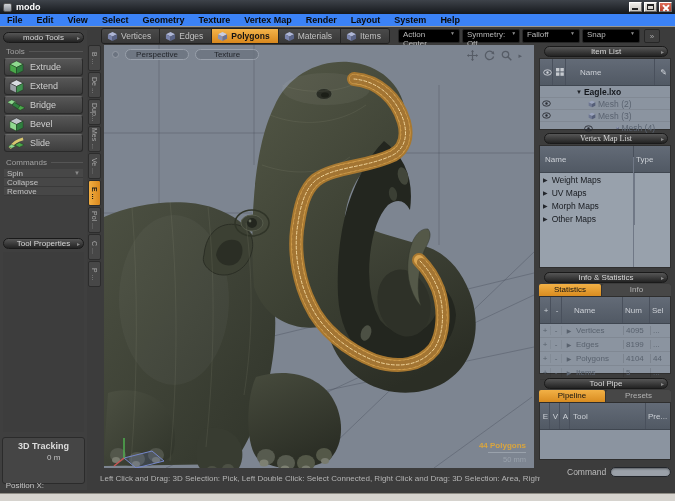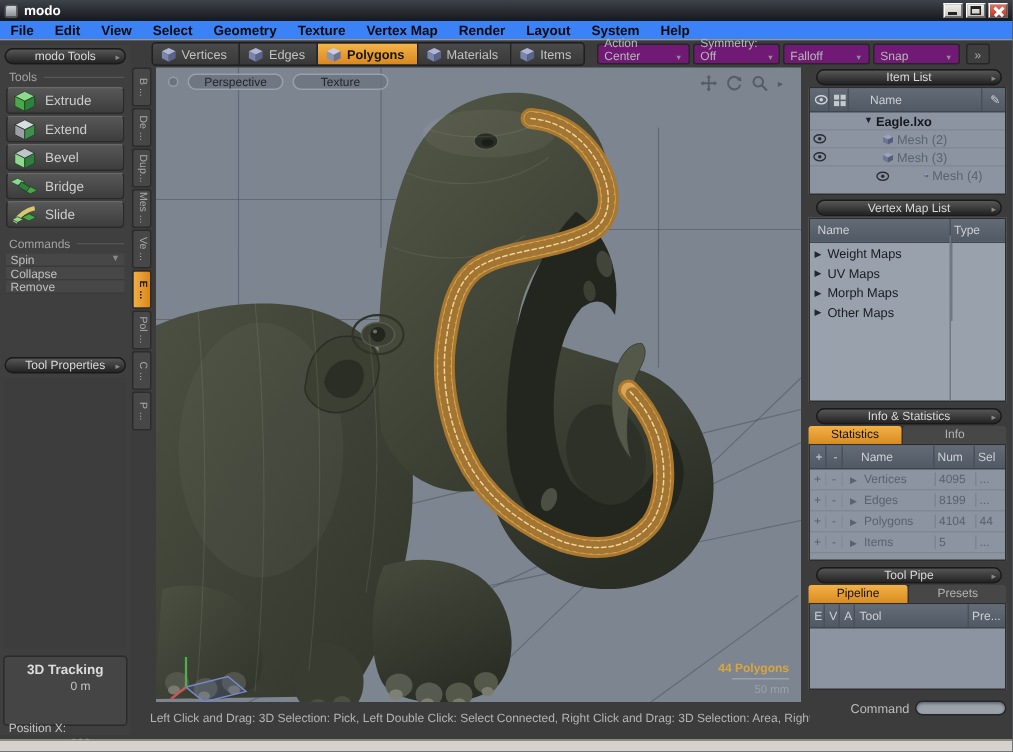--- a/index.html
+++ b/index.html
@@ -33,21 +33,21 @@
   
   #mode-toolbar { position:absolute; left:101px; top:1px; height:16px; display:flex; align-items:center; }
   #mode-group { display:flex; background:#303030; border:1px solid #1f1f1f; border-radius:3px; overflow:hidden; }
   .mode-btn { display:flex; align-items:center; gap:3px; padding:0 8px 0 5px; height:14px;
     background:linear-gradient(#4a4a4a,#383838); border-right:1px solid #242424; }
   .mode-btn:last-child { border-right:none; }
   .mode-btn .lbl { font-size:8.5px; color:#c2c2c2; }
   .mode-btn.active { background:linear-gradient(#f4b44a,#d9881d); }
   .mode-btn.active .lbl { color:#141414; font-weight:bold; }
   #dd-group { display:flex; margin-left:8px; gap:2px; }
-  .dropdown { display:flex; align-items:flex-end; height:14px; background:#701a75; border:1px solid #262626;
+  .dropdown { display:flex; align-items:flex-start; height:14px; background:#000000; border:1px solid #262626;
     border-radius:2px; padding:0 4px; }
   .dropdown .lbl { font-size:8px; color:#b8b8b8; }
   .dropdown .caret { font-size:5px; color:#909090; margin-left:auto; padding-left:6px; }
   .dd-ac { width:62px; } .dd-sym { width:58px; } .dd-fall { width:58px; } .dd-snap { width:58px; }
   #overflow-btn { width:16px; height:14px; background:#3e3e3e; border:1px solid #262626; border-radius:2px;
     color:#aaa; font-size:8px; text-align:center; line-height:13px; margin-left:2px; }
 
   
   .cube { width:11px; height:11px; display:inline-block; }
   .cube-lg { width:17px; height:17px; }
@@ -95,21 +95,21 @@
   #scalebar { position:absolute; right:8px; bottom:4px; z-index:5; text-align:right; }
   #scalebar .bar { width:38px; height:1px; background:#9aa2ac; margin-bottom:2px; margin-left:auto; }
   #scalebar .t { font-size:7.5px; color:#9aa2ac; }
   #axis-gizmo { position:absolute; left:4px; bottom:2px; z-index:5; }
 
   
   #rightcol { position:absolute; left:537px; top:18px; width:138px; height:448px; }
   .rpanel-pill { position:absolute; left:4px; right:4px; }
   .tbl { position:absolute; left:2px; right:4px; background:#8b94a0; border:1px solid #2e2e2e; }
   .tbl-hdr { display:flex; background:linear-gradient(#636b77,#515964); border-bottom:1px solid #3f4650;
-    color:#ccd0d6; font-size:8px; height:16px; align-items:center; }
+    color:#ccd0d6; font-size:8px; height:27px; align-items:center; }
   .tbl-hdr .c { padding-left:2px; border-right:1px solid #49505c; height:100%; display:flex; align-items:center; }
   .row { display:flex; align-items:center; height:12px; border-bottom:1px solid rgba(0,0,0,0.07); }
   .c-eye { width:13px; display:flex; justify-content:center; }
   .c-type { width:13px; display:flex; justify-content:center; }
   .c-name { flex:1; overflow:hidden; white-space:nowrap; display:flex; align-items:center; }
   .c-pen { width:15px; display:flex; justify-content:center; font-size:8px; color:#2e3238; }
   .tree-arrow { font-size:6px; color:#1c1f24; margin:0 2px 0 10px; }
   .root-label { font-size:8.5px; font-weight:bold; color:#14171c; }
   .mesh-label { font-size:8.5px; color:#5a6370; margin-left:2px; }
   .mesh-ind { width:22px; }
@@ -265,33 +265,33 @@
       <div class="tool-btn">
         <svg class="cube-lg" viewBox="0 0 18 18">
             <polygon points="9,2 16,5.5 9,9 2,5.5" fill="#d8dde2" stroke="#222" stroke-width="0.5"></polygon>
             <polygon points="2,5.5 9,9 9,16 2,12.5" fill="#9aa0a6" stroke="#222" stroke-width="0.5"></polygon>
             <polygon points="16,5.5 9,9 9,16 16,12.5" fill="#3f8f4f" stroke="#1e3a1e" stroke-width="0.5"></polygon>
           </svg>
         <span class="lbl">Extend</span>
       </div>
       <div class="tool-btn">
         <svg class="cube-lg" viewBox="0 0 18 18">
+            <polygon points="4,3 9,5.5 4,8 -1,5.5" fill="#8fd98f" stroke="#1e3a1e" stroke-width="0.5"></polygon>
+            <polygon points="13,9 18,11.5 13,14 8,11.5" fill="#4aa84a" stroke="#1e3a1e" stroke-width="0.5"></polygon>
+            <rect x="5" y="7" width="7" height="4" transform="rotate(30 8.5 9)" fill="#2f7f3f" stroke="#1e3a1e" stroke-width="0.5"></rect>
+          </svg>
+        <span class="lbl">Bridge</span>
+      </div>
+      <div class="tool-btn">
+        <svg class="cube-lg" viewBox="0 0 18 18">
             <polygon points="9,2 16,5.5 9,9 2,5.5" fill="#bfc5ca" stroke="#222" stroke-width="0.5"></polygon>
             <polygon points="2,5.5 9,9 9,16 2,12.5" fill="#8fd98f" stroke="#1e3a1e" stroke-width="0.5"></polygon>
             <polygon points="16,5.5 9,9 9,16 16,12.5" fill="#2f7f3f" stroke="#1e3a1e" stroke-width="0.5"></polygon>
           </svg>
         <span class="lbl">Bevel</span>
-      </div>
-      <div class="tool-btn">
-        <svg class="cube-lg" viewBox="0 0 18 18">
-            <polygon points="4,3 9,5.5 4,8 -1,5.5" fill="#8fd98f" stroke="#1e3a1e" stroke-width="0.5"></polygon>
-            <polygon points="13,9 18,11.5 13,14 8,11.5" fill="#4aa84a" stroke="#1e3a1e" stroke-width="0.5"></polygon>
-            <rect x="5" y="7" width="7" height="4" transform="rotate(30 8.5 9)" fill="#2f7f3f" stroke="#1e3a1e" stroke-width="0.5"></rect>
-          </svg>
-        <span class="lbl">Bridge</span>
       </div>
       <div class="tool-btn">
         <svg class="cube-lg" viewBox="0 0 18 18">
             <path d="M2,14 Q7,6 16,4" fill="none" stroke="#d8c870" stroke-width="3"></path>
             <polygon points="12,8 17,10.5 12,13 7,10.5" fill="#4aa84a" stroke="#1e3a1e" stroke-width="0.5"></polygon>
             <polygon points="4,10 8,12 4,14 0,12" fill="#8fd98f" stroke="#1e3a1e" stroke-width="0.5"></polygon>
           </svg>
         <span class="lbl">Slide</span>
       </div>
 
@@ -568,21 +568,21 @@
                 <polygon points="6,1 11,3.5 6,6 1,3.5" fill="#9aa3bd"></polygon>
                 <polygon points="1,3.5 6,6 6,11 1,8.5" fill="#6d7691"></polygon>
                 <polygon points="11,3.5 6,6 6,11 11,8.5" fill="#555e78"></polygon>
               </svg>
             <span class="mesh-label">Mesh (4)</span>
           </div>
           <div class="c-pen"></div>
         </div>
       </div>
 
-      <div class="panel-pill rpanel-pill" style="top:88px;">
+      <div class="panel-pill rpanel-pill" style="top:88px;font-family:Liberation Serif, serif;">
         <span class="t">Vertex Map List</span>
         <span class="arr">▸</span>
       </div>
       <div class="tbl" style="top:100px; height:123px; background:#98a1ac;">
         <div class="tbl-hdr">
           <div class="c c-name" style="padding-left:5px; font-size:8px;">Name</div>
           <div class="c" style="width:36px; border-right:none; font-size:8px;">Type</div>
         </div>
         <div class="vml-row">
           <span class="vml-arrow">▶</span>

